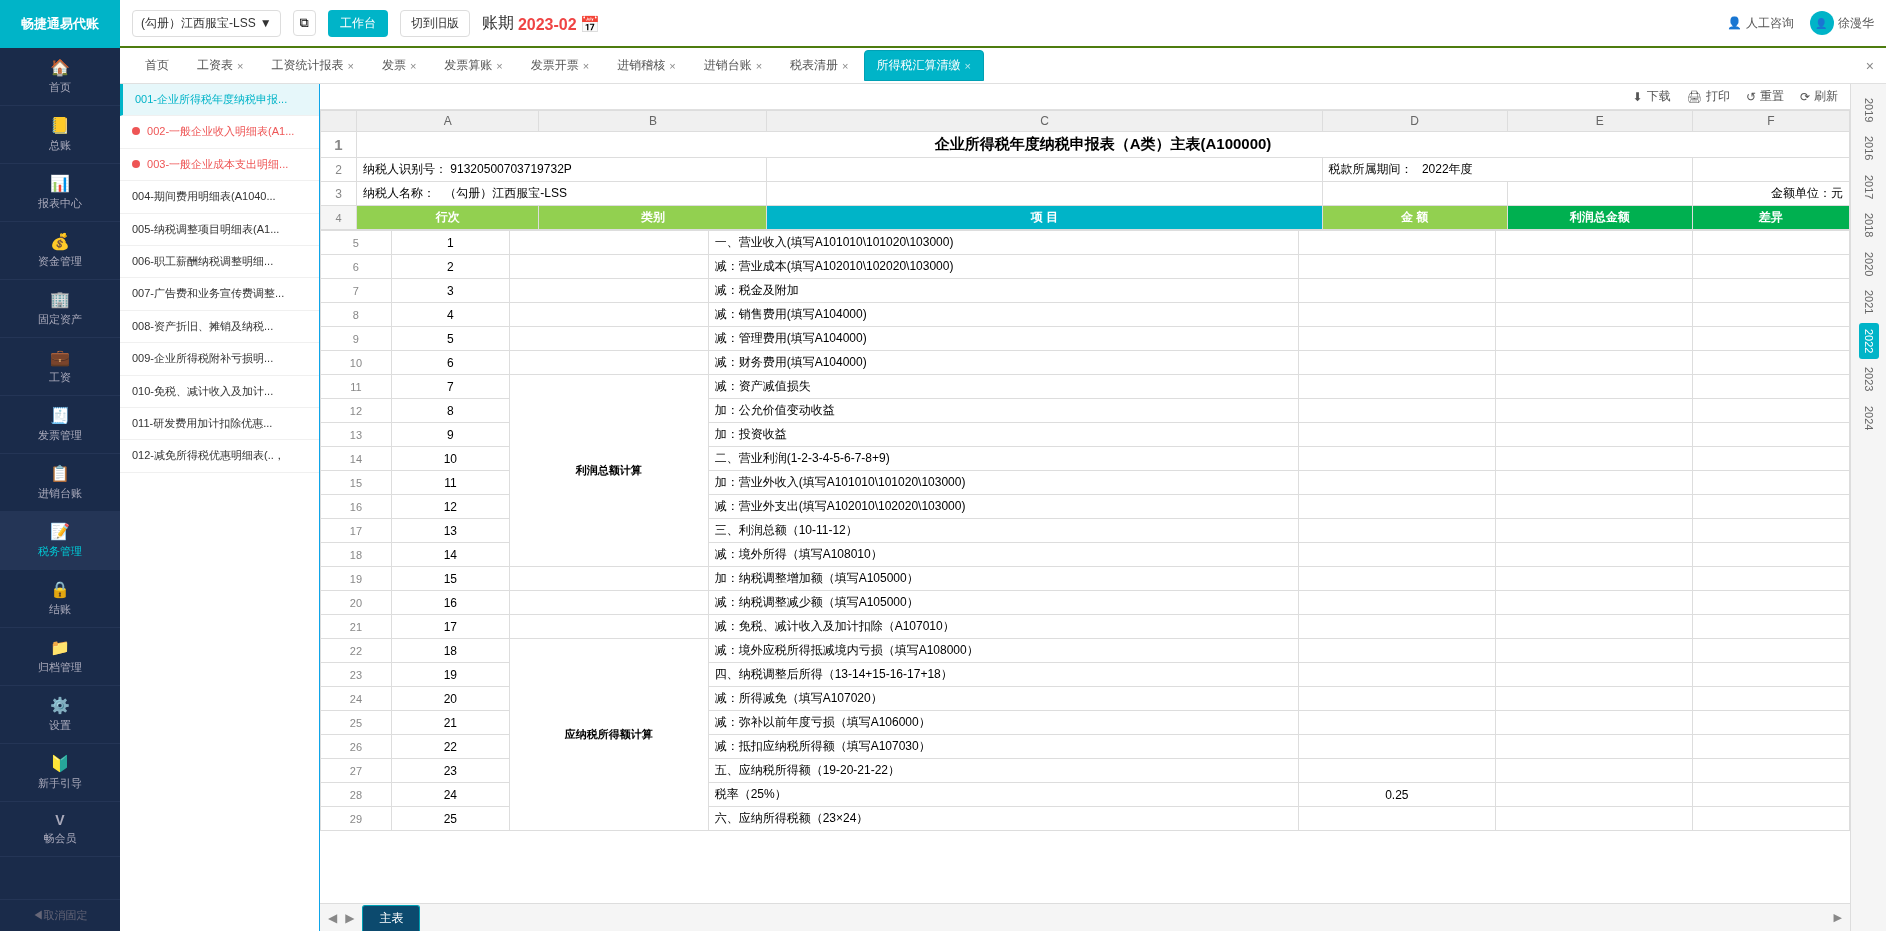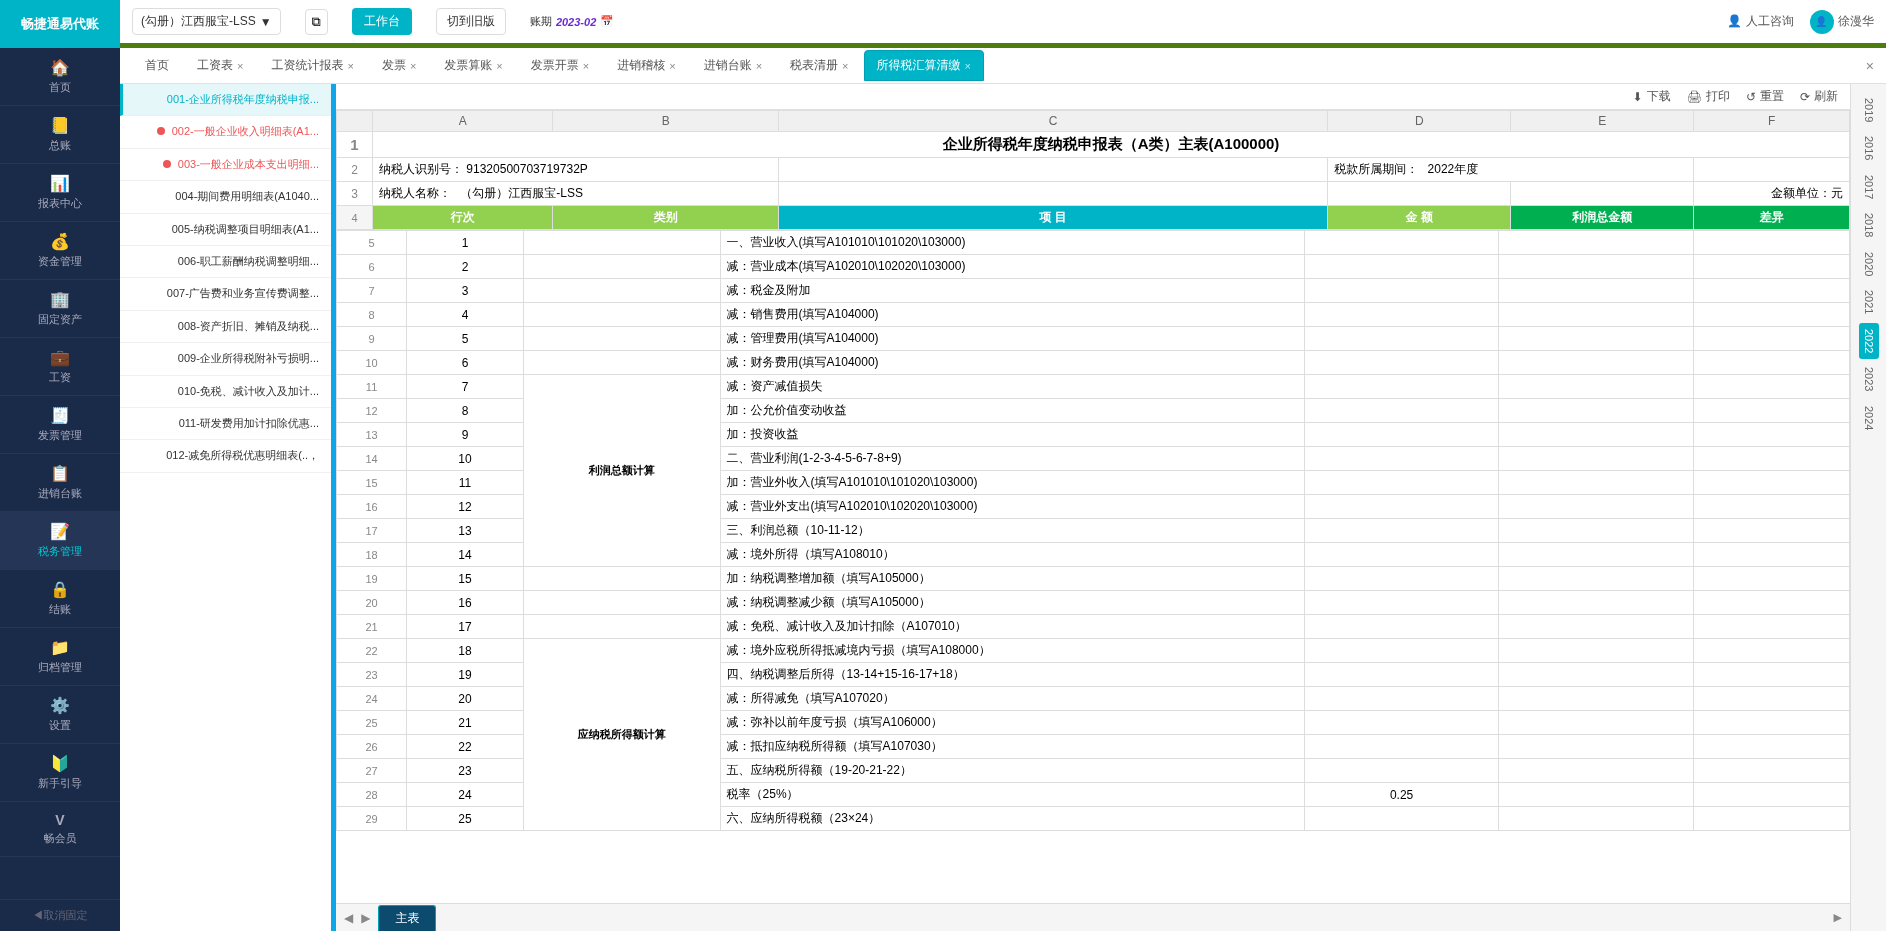--- a/index.html
+++ b/index.html
@@ -58,22 +58,22 @@
       overflow: hidden;
     }
 
     
     .topbar {
       background: white;
       height: 48px;
       display: flex;
       align-items: center;
       padding: 0 12px;
-      border-bottom: 5px solid #4d7c0f;
-      gap: 24px;
+      border-bottom: 2px solid #4d7c0f;
+      gap: 12px;
       flex-shrink: 0;
     }
     .topbar-company {
       border: 1px solid #ddd;
       border-radius: 4px;
       padding: 4px 8px;
       font-size: 12px;
       color: #333;
       display: flex;
       align-items: center;
@@ -100,24 +100,24 @@
     .topbar-btn-outline {
       border: 1px solid #ddd;
       border-radius: 4px;
       padding: 4px 10px;
       cursor: pointer;
       background: white;
       font-size: 12px;
       color: #333;
     }
     .topbar-accounting {
-      font-size: 11px;
+      font-size: 16px;
       color: #333;
       display: flex;
-      align-items: center;
+      align-items: flex-end;
       gap: 4px;
     }
     .topbar-right {
       margin-left: auto;
       display: flex;
       align-items: center;
       gap: 16px;
       color: #555;
       font-size: 12px;
     }
@@ -156,26 +156,25 @@
 
     
     .content-area {
       flex: 1;
       display: flex;
       overflow: hidden;
     }
 
     
     .left-panel {
-      width: 216px;
+      width: 200px;
       background: white;
-      border-right: 5px solid #0ea5e9;
+      border-right: 1px solid #0ea5e9;
       overflow-y: auto;
       flex-shrink: 0;
-      text-align: right;
     }
     .left-panel-item {
       padding: 8px 12px;
       font-size: 11px;
       cursor: pointer;
       color: #333;
       border-bottom: 1px solid #f0f0f0;
       line-height: 1.4;
     }
     .left-panel-item.active { background: #e6f7fa; color: #00b4c8; border-left: 3px solid #00b4c8; }
@@ -397,21 +396,21 @@
   <div class="topbar">
     <div class="topbar-company">
       <span>(勾册）江西服宝-LSS</span>
       <span>▼</span>
     </div>
     <button class="topbar-icon-btn">⧉</button>
     <button class="topbar-workspace">工作台</button>
     <button class="topbar-btn-outline">切到旧版</button>
     <div class="topbar-accounting">
       <span>账期</span>
-      <span style="color:#6d28d9;font-weight:bold;font-style:italic;">2023-02</span>
+      <span style="color:#ef4444;font-weight:bold;">2023-02</span>
       <span style="cursor:pointer;">📅</span>
     </div>
     <div class="topbar-right">
       <span style="cursor:pointer;">
         <span>👤</span>
         <span>人工咨询</span>
       </span>
       <span style="display:flex;align-items:center;gap:4px;">
         <span style="width:24px;height:24px;border-radius:50%;background:#00b4c8;display:inline-flex;align-items:center;justify-content:center;color:white;font-size:10px;">👤</span>
         <span>徐漫华</span>

